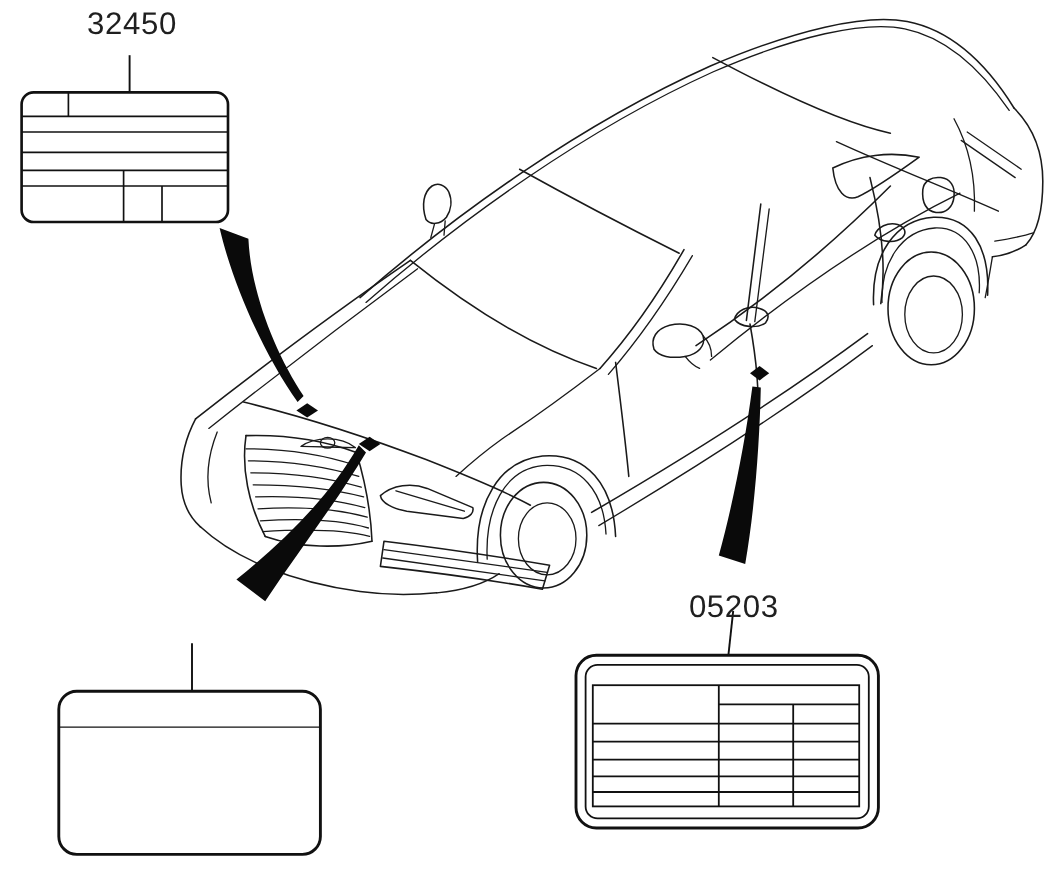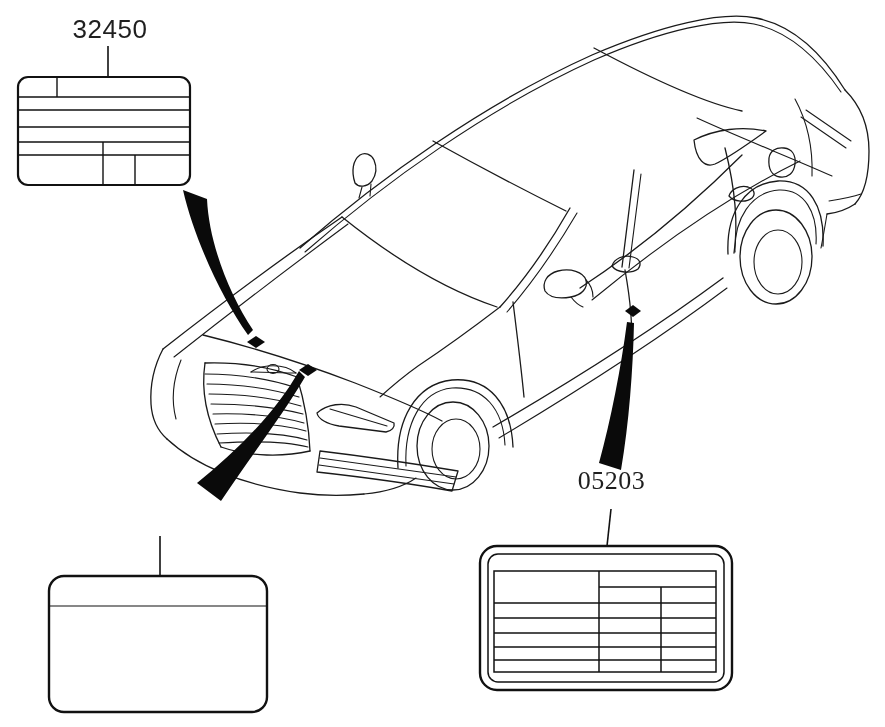--- a/index.html
+++ b/index.html
@@ -183,17 +183,17 @@
         <line x1="599" y1="587" x2="716" y2="587"></line>
         <line x1="494" y1="603" x2="716" y2="603"></line>
         <line x1="494" y1="618" x2="716" y2="618"></line>
         <line x1="494" y1="633" x2="716" y2="633"></line>
         <line x1="494" y1="647" x2="716" y2="647"></line>
         <line x1="494" y1="660" x2="716" y2="660"></line>
       </g>
     </g>
   </svg>
 
-  <div class="part-number" style="left:64px;top:15px;width:92px;">32450</div>
+  <div class="part-number" style="left:64px;top:5px;width:92px;">32450</div>
 
 
-  <div class="part-number" style="left:565px;top:467px;width:93px;font-family:Liberation Serif, serif;">05203</div>
+  <div class="part-number" style="left:565px;top:491px;width:93px;">05203</div>
 </div>
 
 </body></html>

